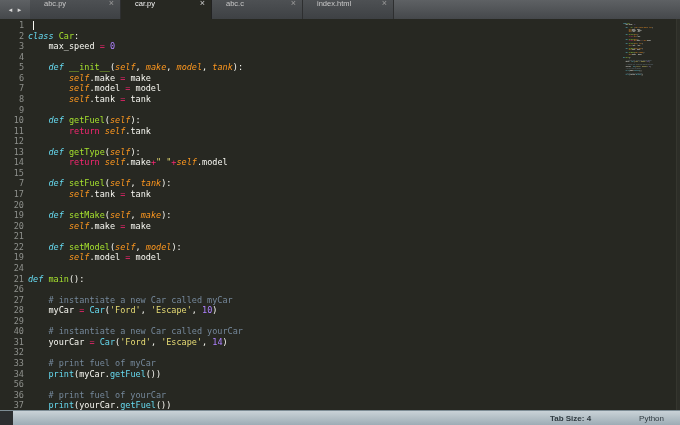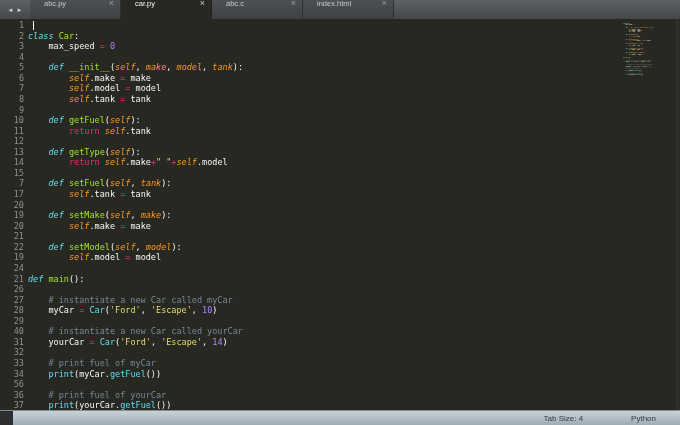--- a/index.html
+++ b/index.html
@@ -46,22 +46,22 @@
   .code-clone { transform:scale(0.14); transform-origin:top left; white-space:pre; color:#f8f8f2;
                 font-size:8.5px; line-height:10.57px; }
 
   
   .statusbar { height:15px; flex-shrink:0; background:linear-gradient(#c9d2d7,#9dacb5);
                border-top:1px solid #7d8c95; display:flex; align-items:center;
                font-family:"Liberation Sans", sans-serif; font-size:8px; color:#2f3a40; }
   .corner { width:13px; height:100%; background:#2c2e30; }
   .spacer { flex:1; }
   .status-item { white-space:nowrap; }
-  .status-item.tabsize { margin-right:48px; }
-  .status-item.lang { margin-right:24px; }
+  .status-item.tabsize { margin-right:48px;font-weight:bold; }
+  .status-item.lang { margin-right:16px; }
 </style>
 </head>
 <body>
 
 <div class="window">
 
   <div class="tabbar">
     <div class="nav-arrows">
       <span>◄</span>
       <span>►</span>

